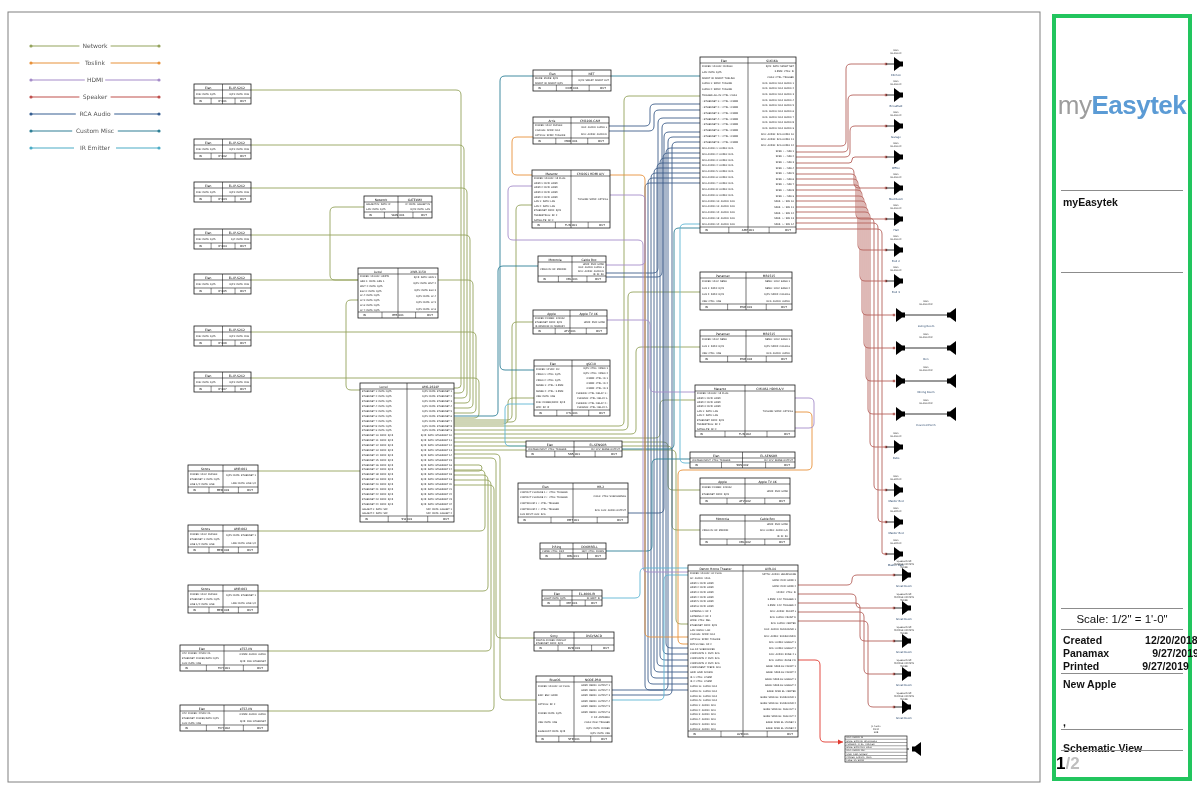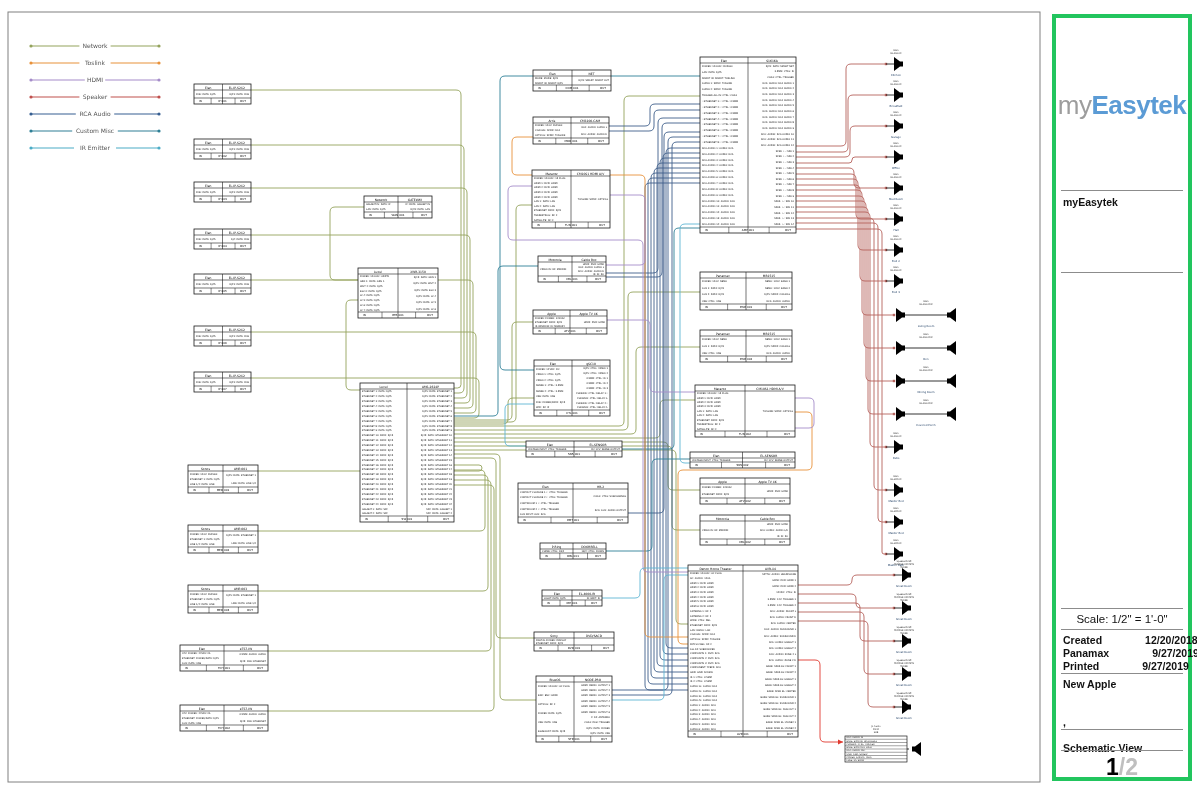--- a/index.html
+++ b/index.html
@@ -7,21 +7,21 @@
   #stage{position:absolute;left:0;top:0;width:1197px;height:800px;}
   svg text{font-family:"DejaVu Sans",sans-serif;}
   .panel{position:absolute;left:1052px;top:14px;width:140px;height:767px;border:4px solid #22c55e;background:#fff;box-sizing:border-box;}
   .logo{position:absolute;top:72px;left:0;width:100%;text-align:center;font-size:26px;letter-spacing:-0.5px;}
   .logo .gray{color:#9d9d9d;}
   .logo .blue{color:#5b9bd5;font-weight:bold;}
   .tbdiv{position:absolute;left:5px;right:5px;border-top:1px solid #8c8c8c;}
   .tbtext{position:absolute;left:7px;right:7px;color:#111;font-size:10.5px;font-weight:bold;line-height:13px;}
   .scaleline{position:absolute;left:0;width:100%;text-align:center;font-size:11.5px;color:#111;}
   .metarow{display:flex;justify-content:space-between;gap:43px;}
-  .pagenum{position:absolute;left:0;width:100%;text-align:center;font-size:23px;}
+  .pagenum{position:absolute;left:0;width:100%;font-size:17px;}
   .pagenum .cur{color:#000;font-weight:bold;}
   .pagenum .tot{color:#bfbfbf;font-weight:bold;}
 </style>
 </head>
 <body>
 
 <svg id="stage" viewBox="0 0 1197 800" xmlns="http://www.w3.org/2000/svg">
     <rect x="8" y="12" width="1032" height="770" fill="none" stroke="#808080" stroke-width="1"></rect>
     <g>
       <line x1="30" y1="46" x2="160" y2="46" stroke="#94a35c" stroke-width="1.1"></line>

